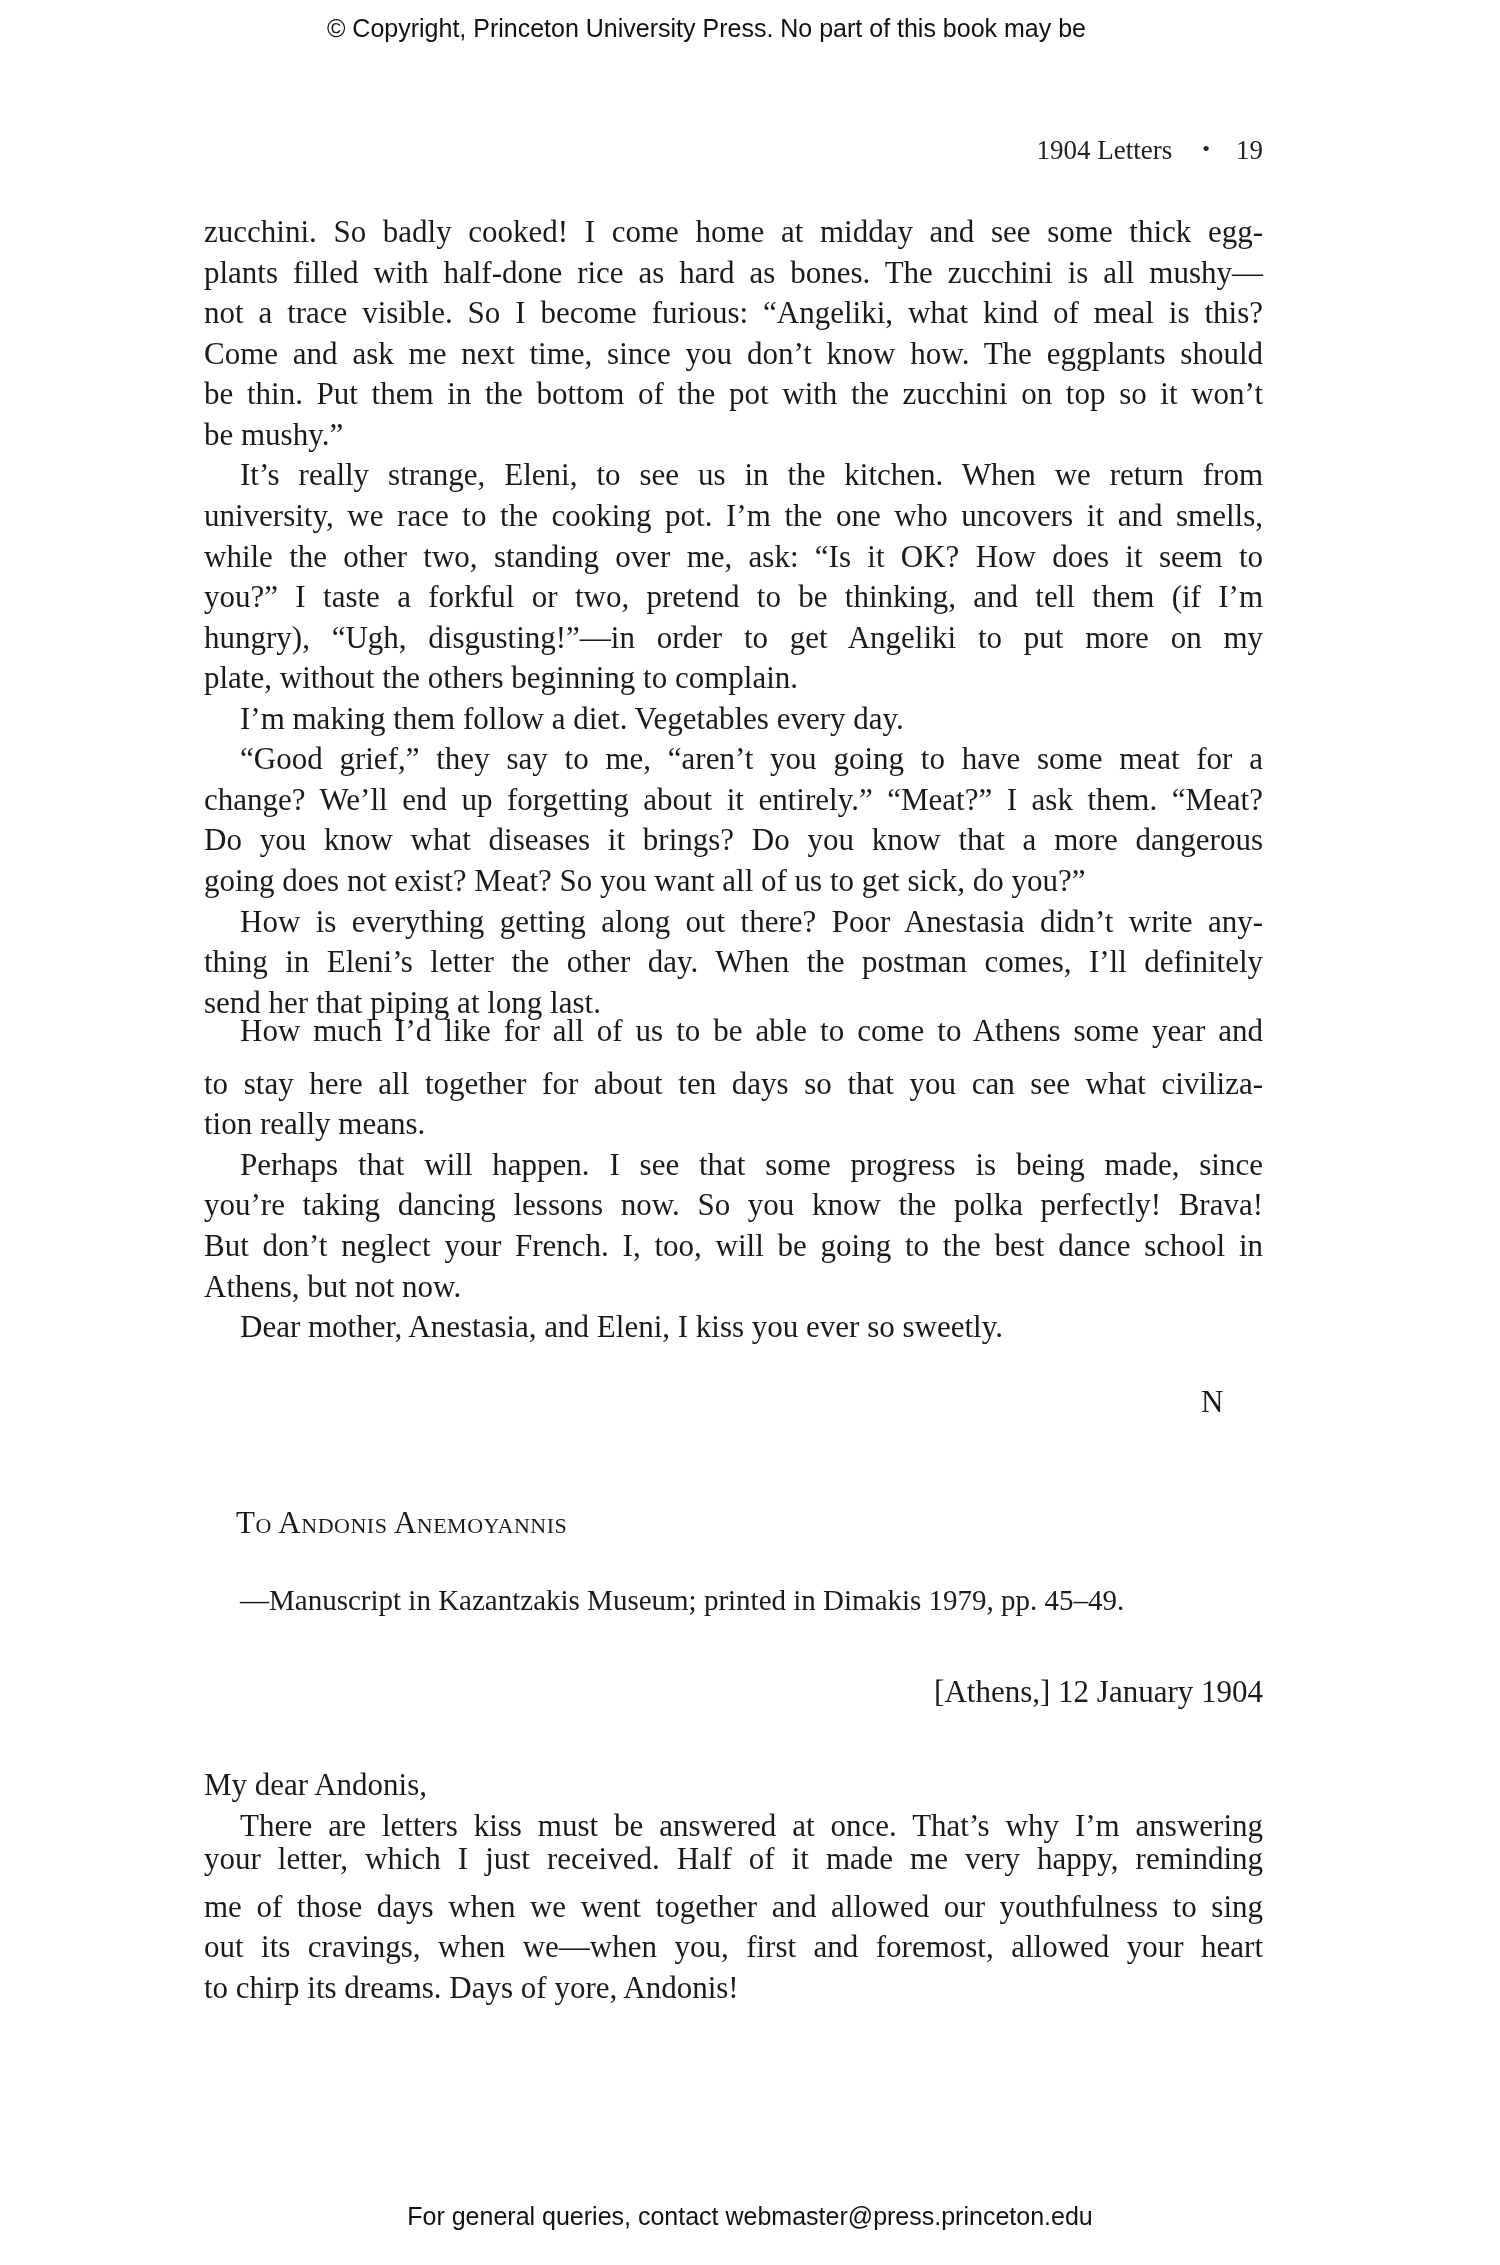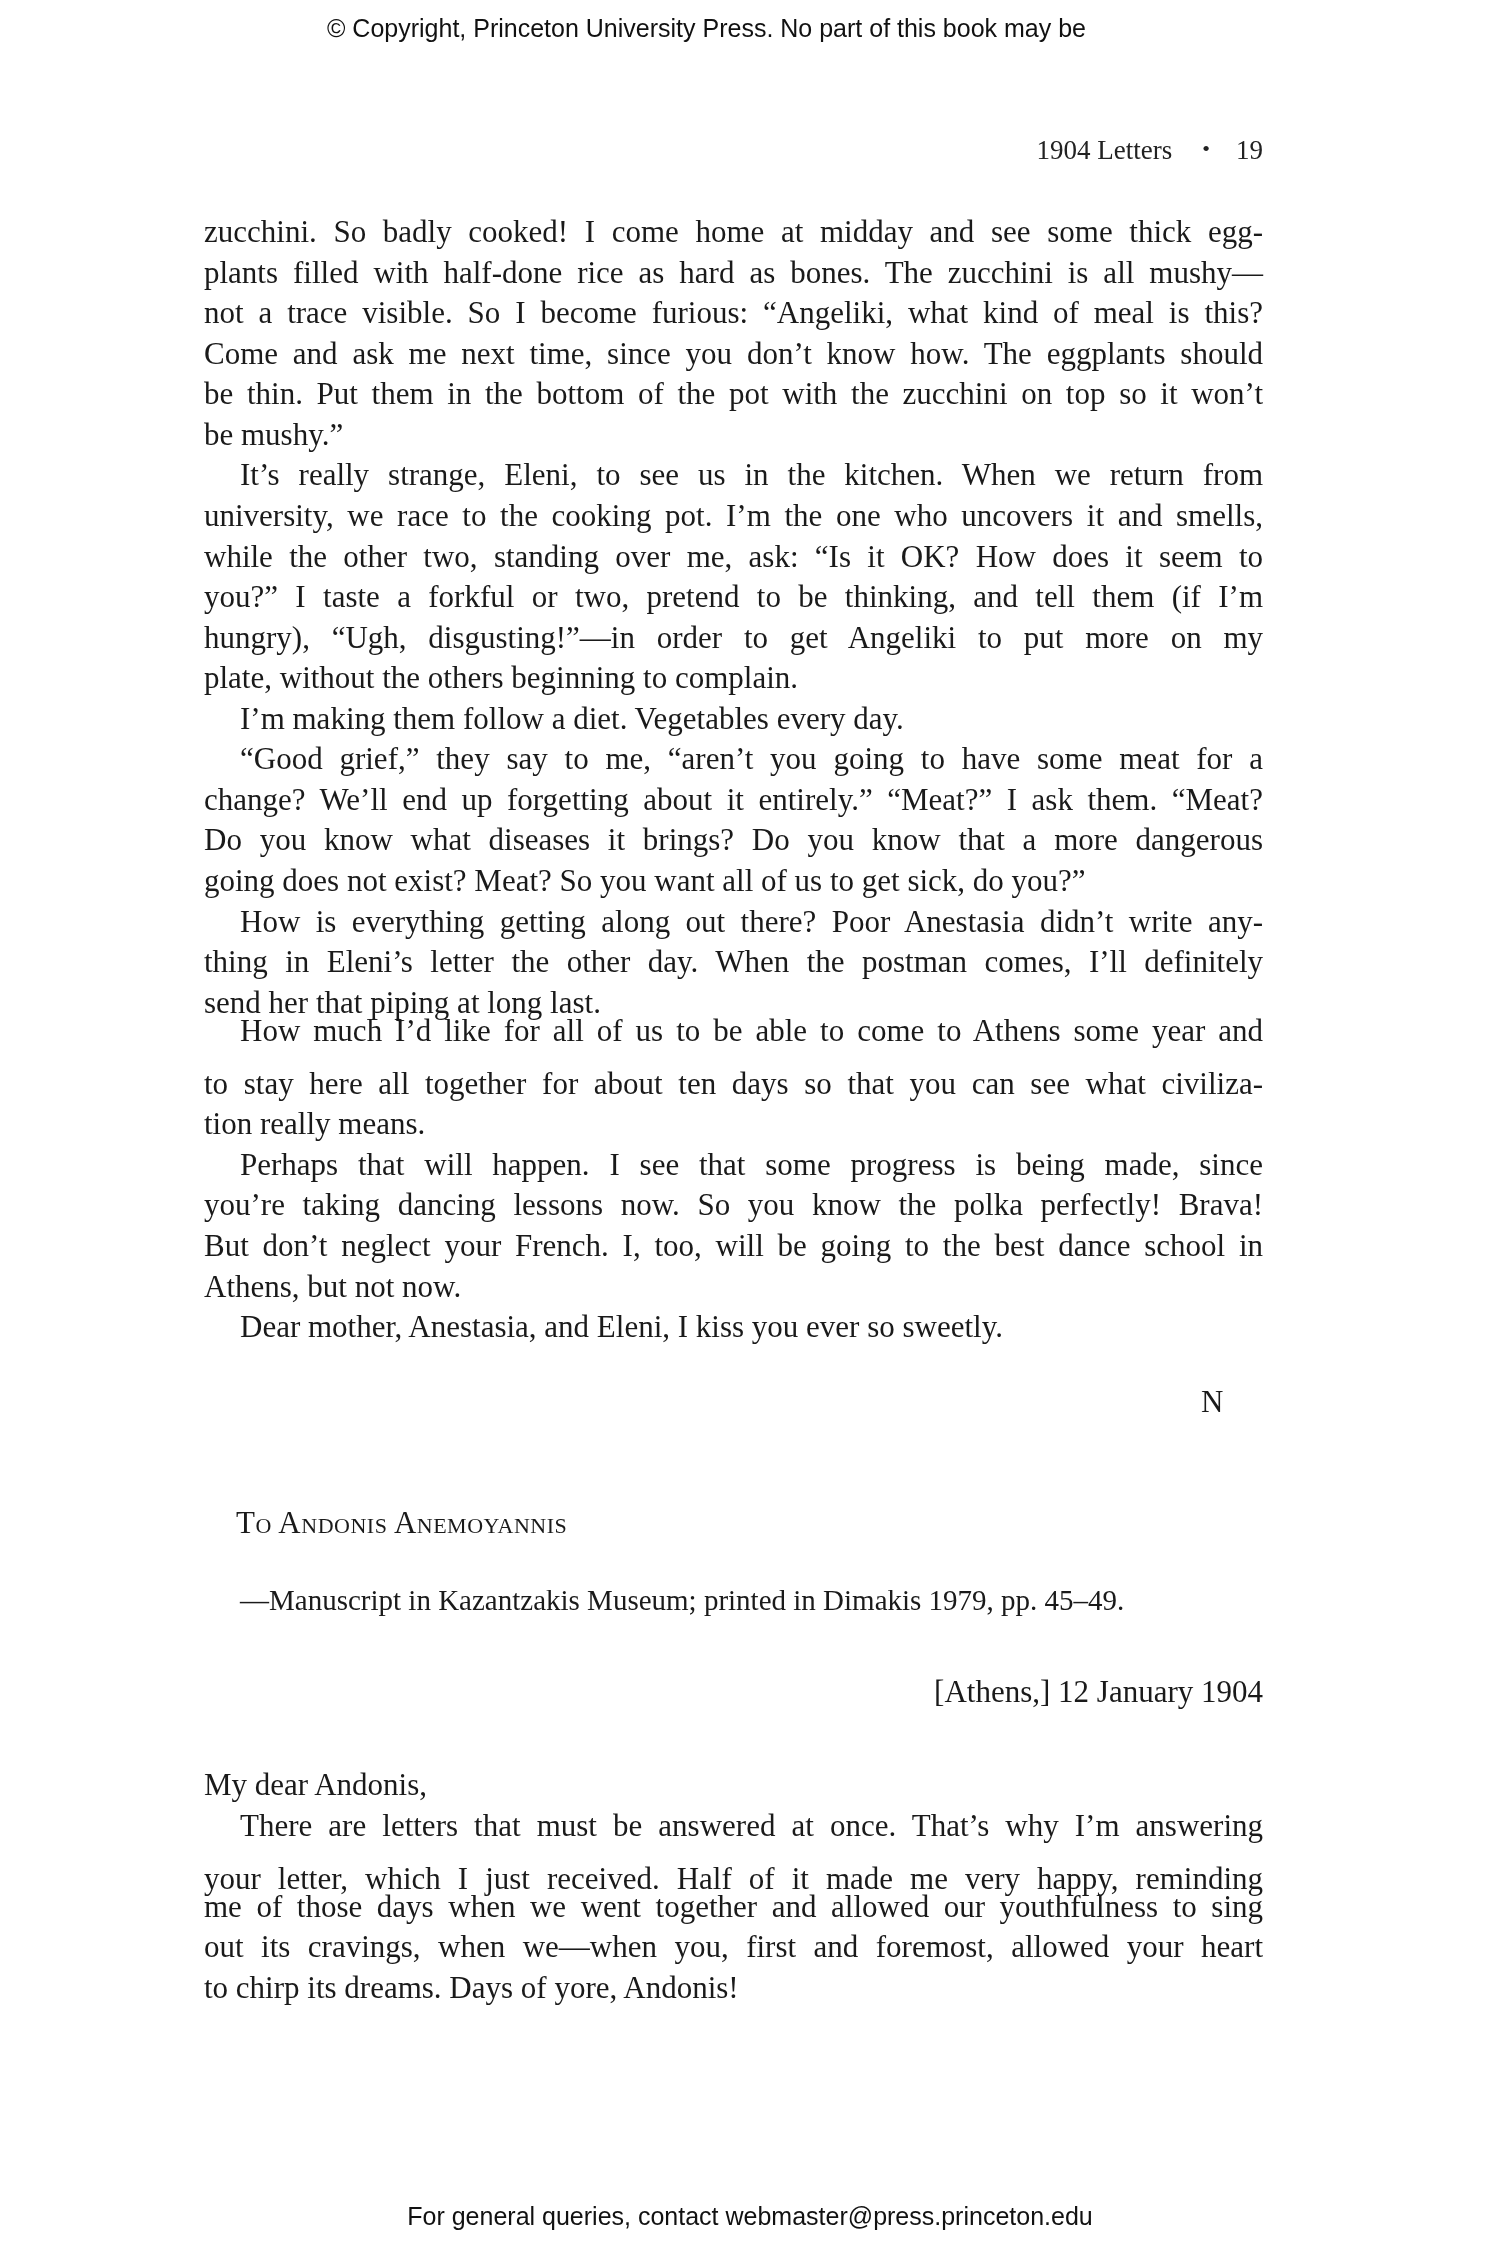--- a/index.html
+++ b/index.html
@@ -86,20 +86,20 @@
 </div>
 
 <div class="signature">N</div>
 
 <div class="heading">To Andonis Anemoyannis</div>
 <div class="source">—Manuscript in Kazantzakis Museum; printed in Dimakis 1979, pp. 45–49.</div>
 <div class="dateline">[Athens,] 12 January 1904</div>
 
 <div class="text" style="top:1765px;">
   <div class="line last" style="top:0px">My dear Andonis,</div>
-  <div class="line indent" style="top:40.6px">There are letters that must be answered at once. That’s why I’m answering</div>
-  <div class="line" style="top:94px">your letter, which I just received. Half of it made me very happy, reminding</div>
+  <div class="line indent" style="top:40.6px">There are letters kiss must be answered at once. That’s why I’m answering</div>
+  <div class="line" style="top:74px">your letter, which I just received. Half of it made me very happy, reminding</div>
   <div class="line" style="top:121.7px">me of those days when we went together and allowed our youthfulness to sing</div>
   <div class="line" style="top:162.2px">out its cravings, when we—when you, first and foremost, allowed your heart</div>
   <div class="line last" style="top:202.8px">to chirp its dreams. Days of yore, Andonis!</div>
 </div>
 
 <div class="footer">For general queries, contact webmaster@press.princeton.edu</div>
 
 </body></html>

